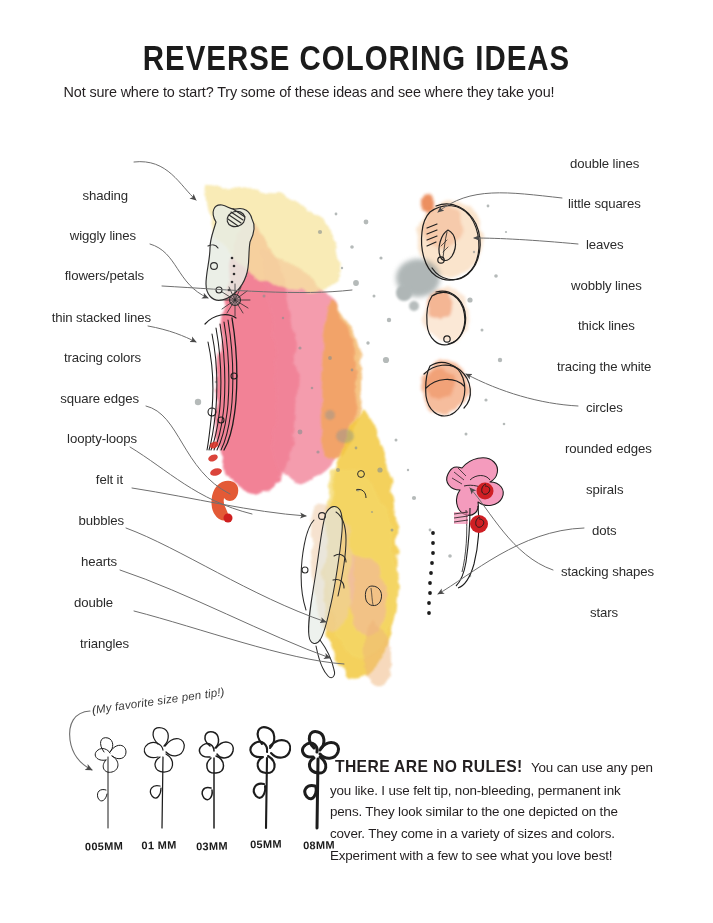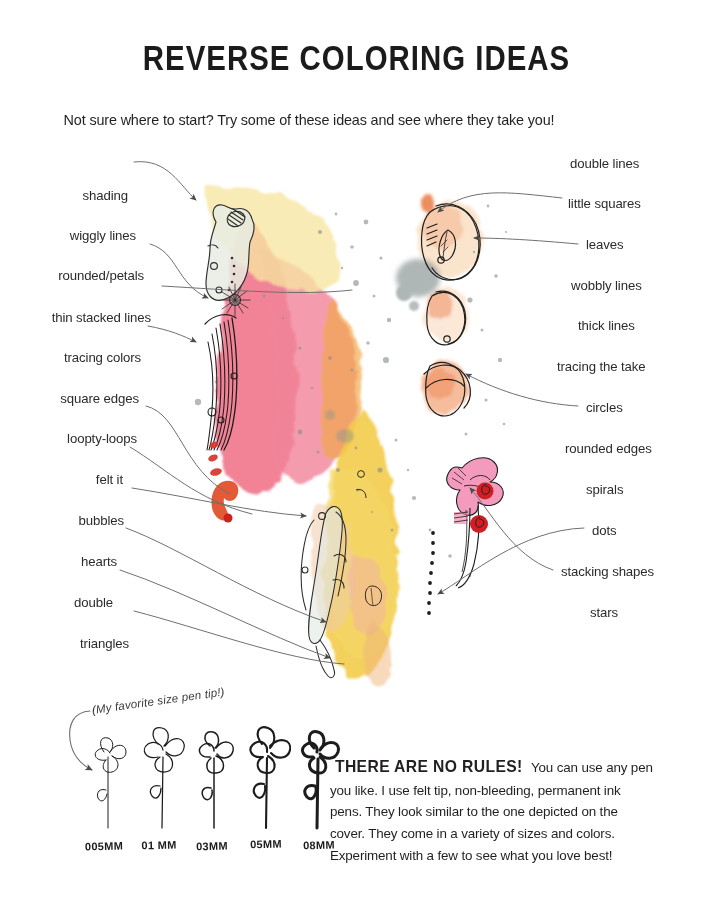--- a/index.html
+++ b/index.html
@@ -26,21 +26,20 @@
     transform-origin:center;
     white-space:nowrap;
   }
   #subtitle{
     position:absolute;top:84px;left:0;width:618px;
     text-align:center;
     font-size:14.4px;
     color:#231f20;
     letter-spacing:-0.15px;
     white-space:nowrap;
-    margin-top:28px;
   }
 
   
   .label{
     position:absolute;
     font-size:13.2px;
     color:#2b2b2b;
     letter-spacing:-0.1px;
     white-space:nowrap;
     line-height:1;
@@ -415,39 +414,39 @@
     </g>
 
     <g fill="none" stroke="#6f6f6f" stroke-width="1.1" stroke-linecap="round">
       <path d="M90 711 C74 712 68 724 70 740 C72 754 80 764 92 770" marker-end="url(#ah)"></path>
     </g>
   </svg>
 
   <div>
     <div class="label left" style="left:128px;top:164px">shading</div>
     <div class="label left" style="left:136px;top:204px">wiggly lines</div>
-    <div class="label left" style="left:144px;top:244px">rounded/petals</div>
+    <div class="label left" style="left:144px;top:244px">flowers/petals</div>
     <div class="label left" style="left:151px;top:286px">thin stacked lines</div>
     <div class="label left" style="left:141px;top:326px">tracing colors</div>
     <div class="label left" style="left:139px;top:367px">square edges</div>
     <div class="label left" style="left:137px;top:407px">loopty-loops</div>
     <div class="label left" style="left:123px;top:448px">felt it</div>
     <div class="label left" style="left:124px;top:489px">bubbles</div>
     <div class="label left" style="left:117px;top:530px">hearts</div>
     <div class="label left" style="left:113px;top:571px">double</div>
     <div class="label left" style="left:129px;top:612px">triangles</div>
   </div>
 
   <div>
     <div class="label right" style="left:570px;top:164px">double lines</div>
     <div class="label right" style="left:568px;top:204px">little squares</div>
     <div class="label right" style="left:586px;top:245px">leaves</div>
     <div class="label right" style="left:571px;top:286px">wobbly lines</div>
     <div class="label right" style="left:578px;top:326px">thick lines</div>
-    <div class="label right" style="left:557px;top:367px">tracing the take</div>
+    <div class="label right" style="left:557px;top:367px">tracing the white</div>
     <div class="label right" style="left:586px;top:408px">circles</div>
     <div class="label right" style="left:565px;top:449px">rounded  edges</div>
     <div class="label right" style="left:586px;top:490px">spirals</div>
     <div class="label right" style="left:592px;top:531px">dots</div>
     <div class="label right" style="left:561px;top:572px">stacking shapes</div>
     <div class="label right" style="left:590px;top:613px">stars</div>
   </div>
 
   <div id="handnote">(My favorite size pen tip!)</div>
 

